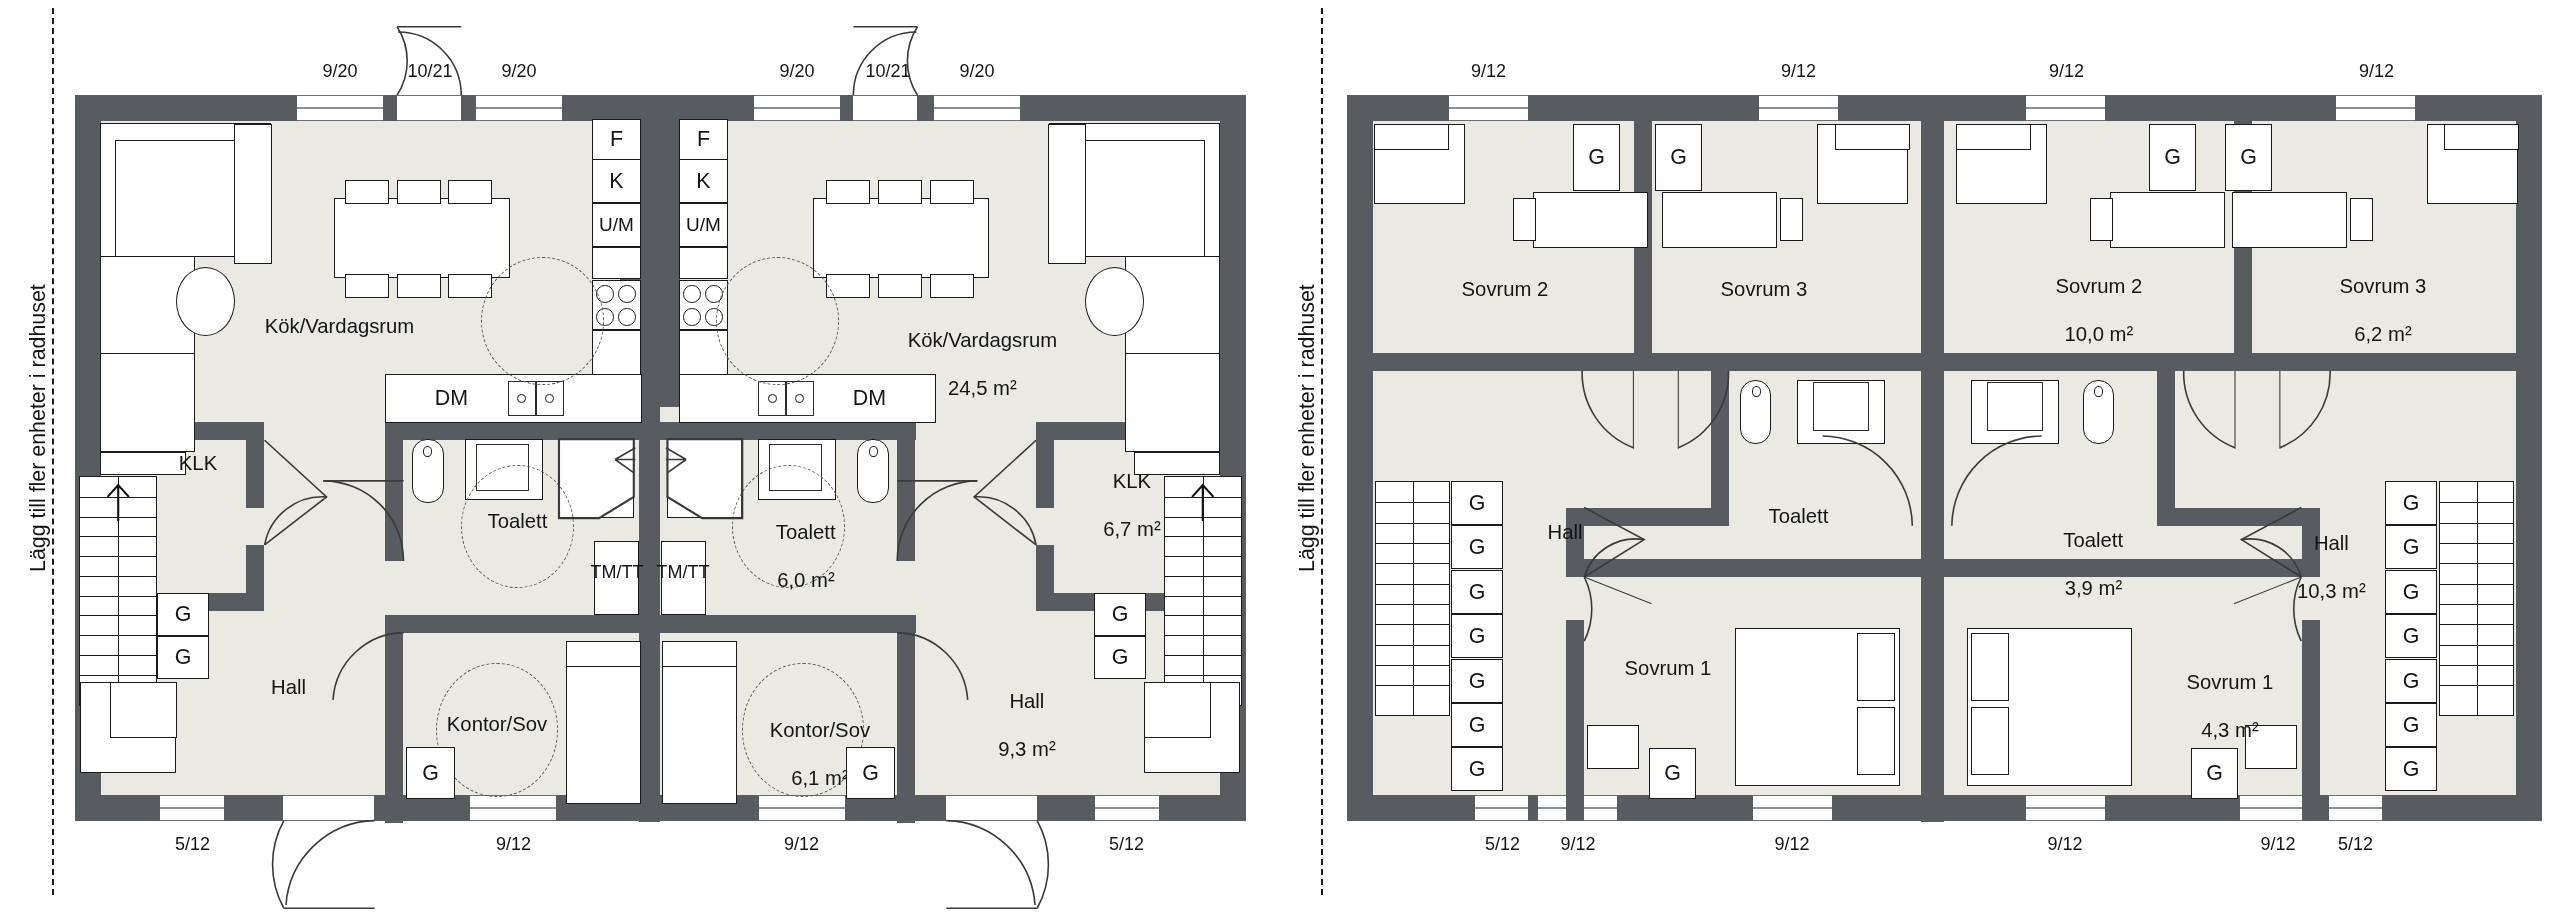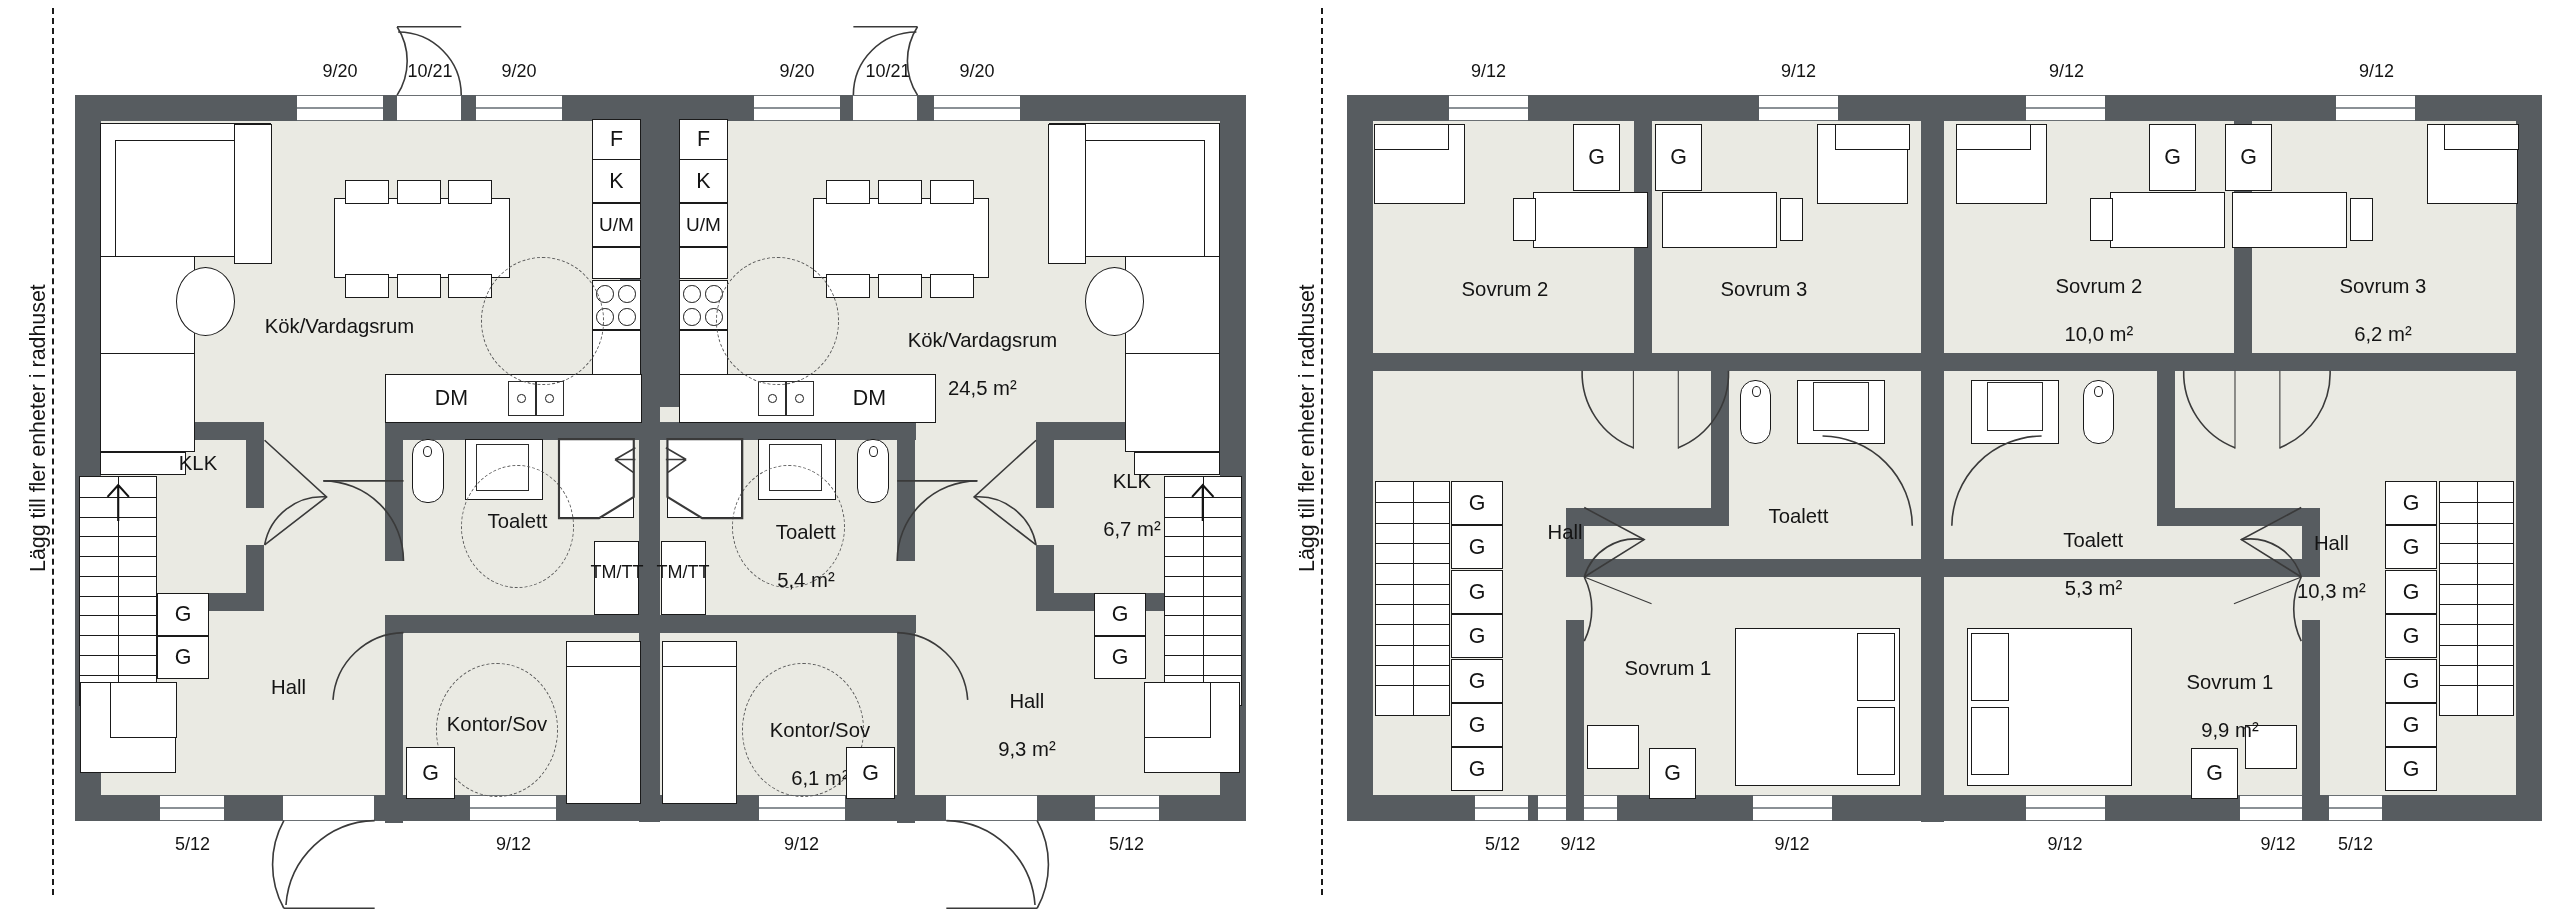--- a/index.html
+++ b/index.html
@@ -222,21 +222,21 @@
     <div class="circ" style="left:795px;top:394px;width:8.6px;height:8.6px;"></div>
 
     <div class="thinbox" style="left:667px;top:439px;width:75px;height:79px;"></div>
     <div class="thinbox" style="left:758px;top:439px;width:78px;height:61px;"></div>
     <div class="thinbox2" style="left:769px;top:444px;width:53px;height:47px;"></div>
     <div class="thinbox" style="left:857px;top:439px;width:32px;height:64px;border-radius:15px;"></div>
     <div class="circ" style="left:869px;top:446px;width:8.6px;height:10.7px;"></div>
     <div class="ellipse" style="left:732px;top:465px;width:113px;height:123px;"></div>
     <div class="lbl" style="left:728px;top:497px;width:122px;">
       <span>Toalett</span><br>
-      <span>5,4 m²</span>
+      <span>6,0 m²</span>
     </div>
 
     <div class="thinbox" style="left:661px;top:541px;width:45px;height:74px;"></div>
     <div class="glyph" style="left:652px;top:561px;width:62px;height:23.5px;font-size:18px;">TM/TT</div>
 
     <div class="lbl" style="left:1064px;top:446px;width:102px;">
       <span>KLK</span><br>
       <span>6,7 m²</span>
     </div>
     <div class="stair" style="left:1164px;top:476px;width:78px;height:230px;">
@@ -424,21 +424,21 @@
       <span>Sovrum 3</span><br>
       <span>6,2 m²</span>
     </div>
 
     <div class="thinbox" style="left:1971px;top:380px;width:88px;height:64px;"></div>
     <div class="thinbox2" style="left:1987px;top:382px;width:56px;height:49px;"></div>
     <div class="thinbox" style="left:2083px;top:380px;width:31px;height:64px;border-radius:15px;"></div>
     <div class="circ" style="left:2094px;top:386px;width:8.6px;height:10.7px;"></div>
     <div class="lbl" style="left:2015px;top:505px;width:123px;">
       <span>Toalett</span><br>
-      <span>5,3 m²</span>
+      <span>3,9 m²</span>
     </div>
 
     <div class="stair" style="left:2439px;top:481px;width:75px;height:235px;">
       <i style="top:20.3px"></i>
         <i style="top:41px"></i>
         <i style="top:61px"></i>
         <i style="top:81px"></i>
       <i style="top:102px"></i>
         <i style="top:122px"></i>
         <i style="top:142px"></i>
@@ -467,21 +467,21 @@
     </div>
 
     <div class="thinbox" style="left:1967px;top:628px;width:165px;height:158px;"></div>
     <div class="thinbox" style="left:1971px;top:633px;width:38px;height:68px;"></div>
     <div class="thinbox" style="left:1971px;top:707px;width:38px;height:68px;"></div>
     <div class="thinbox" style="left:2245px;top:725px;width:52px;height:44px;"></div>
     <div class="thinbox" style="left:2191px;top:748px;width:47px;height:51px;"></div>
     <div class="glyph" style="left:2191px;top:748px;width:47px;height:51px;">G</div>
     <div class="lbl" style="left:2149px;top:647px;width:128px;">
       <span>Sovrum 1</span><br>
-      <span>9,9 m²</span>
+      <span>4,3 m²</span>
     </div>
   </div>
 
   <svg class="ov" viewBox="0 0 4819 1707">
     <g fill="none" stroke="#3a3a3a" stroke-width="3">
 
       <path d="M742,178 A118,118 0 0 0 742,50"></path>
       <path d="M742,50 L862,50" stroke-width="3"></path>
       <path d="M862,178 A118,118 0 0 0 744,60"></path>
       <path d="M1716,178 A118,118 0 0 1 1716,50"></path>

